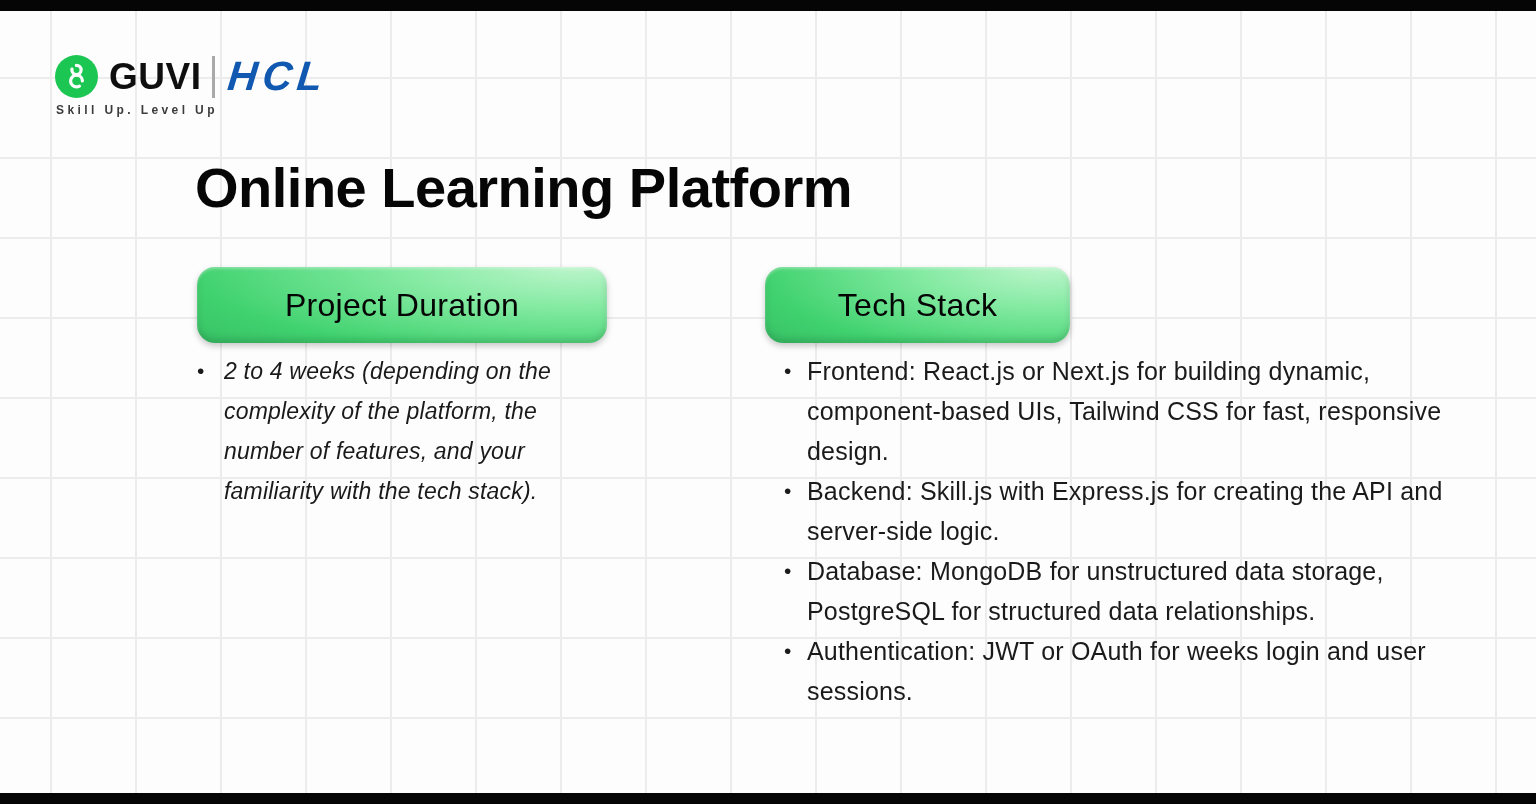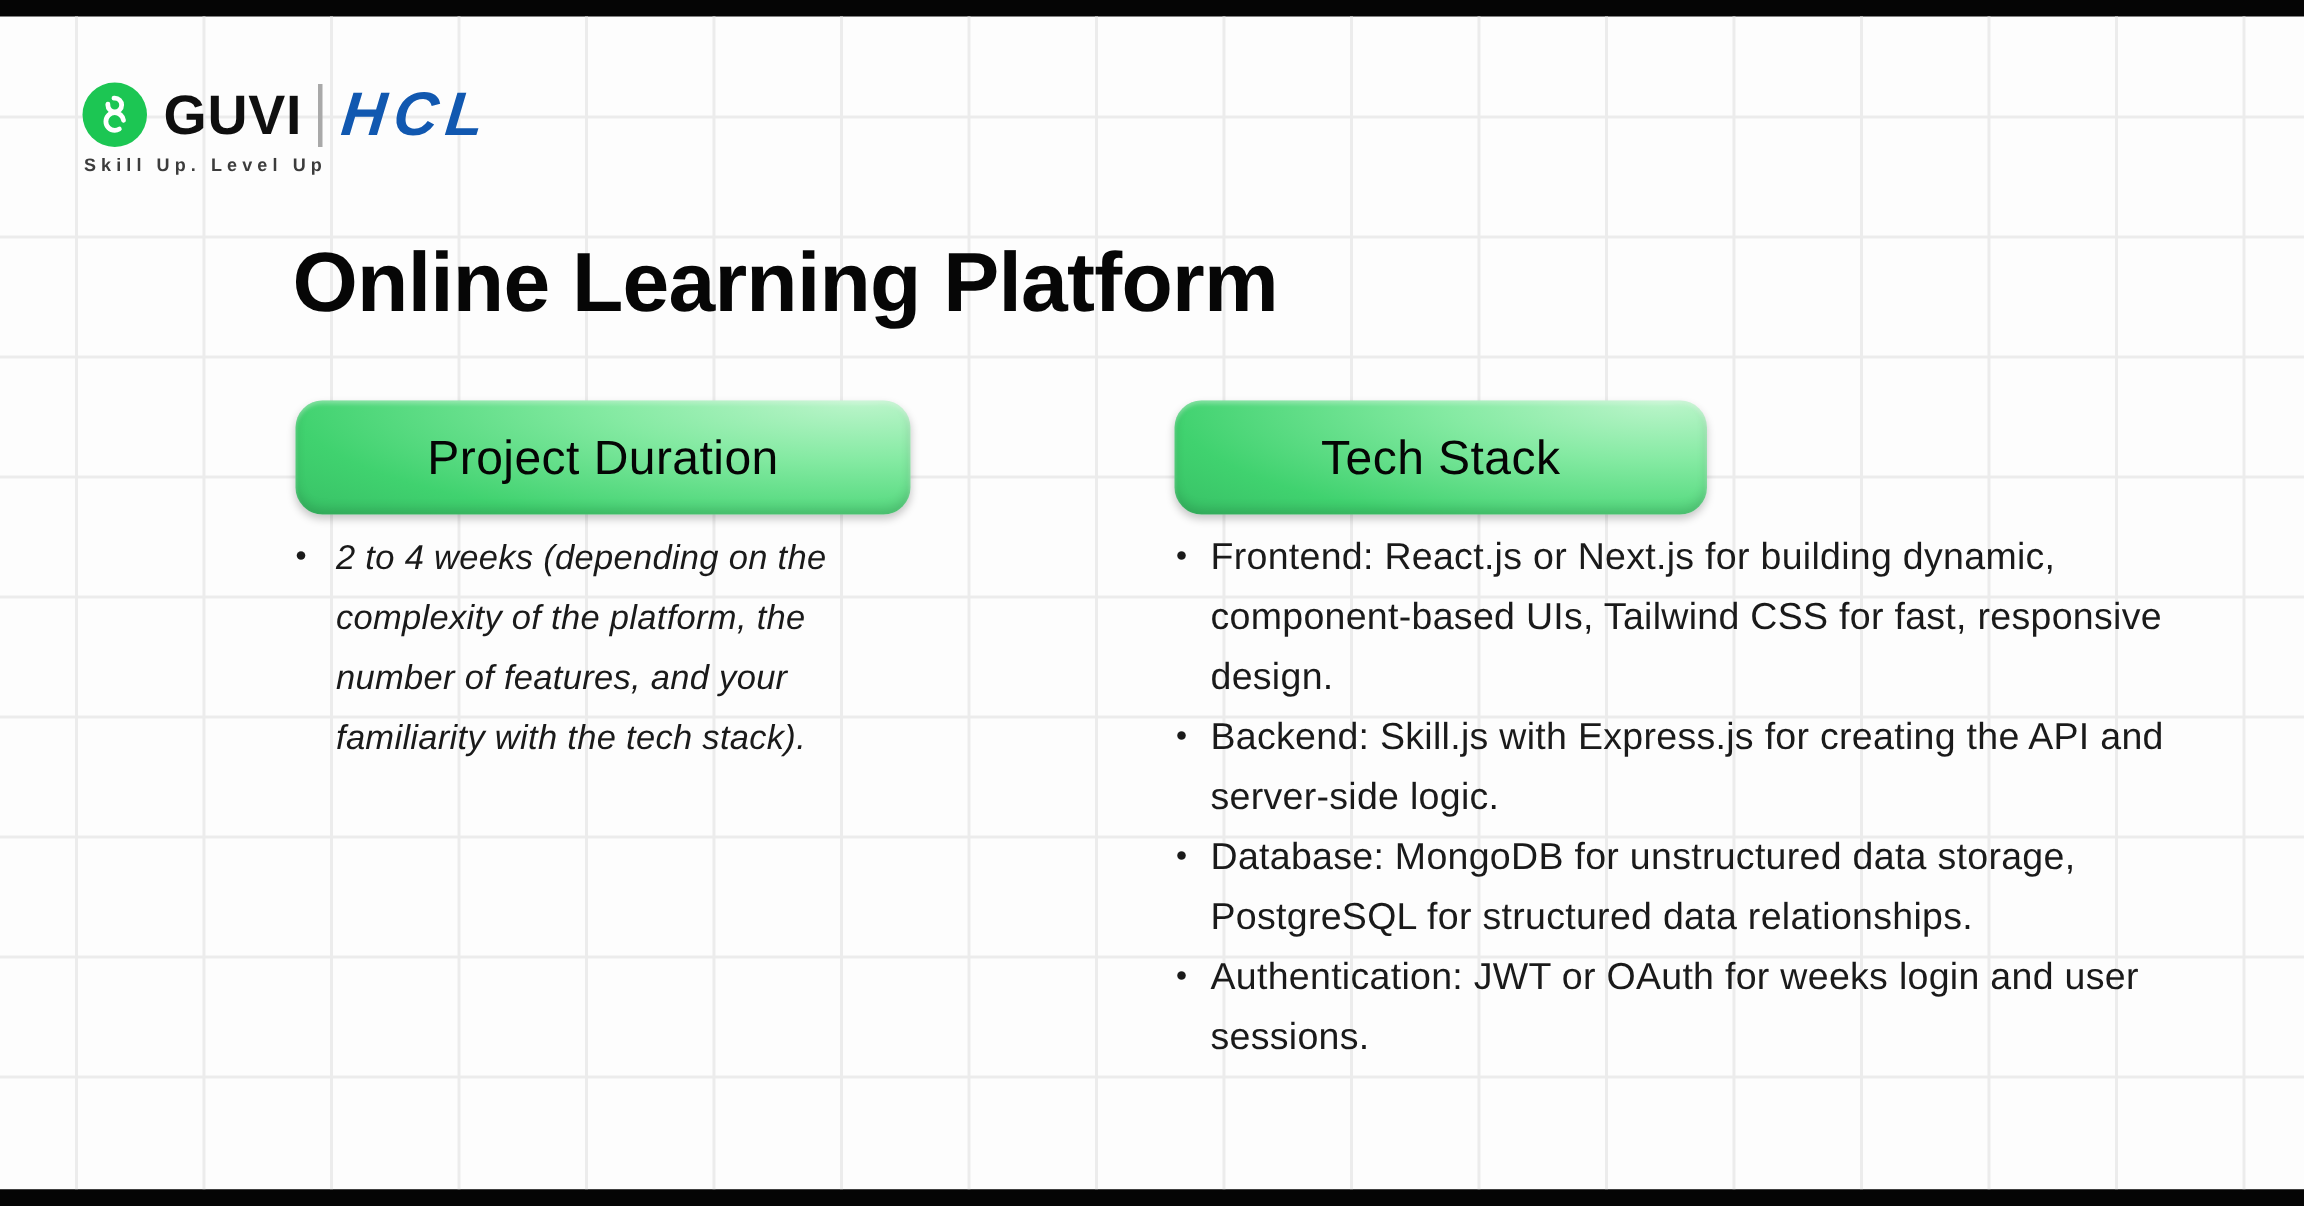--- a/index.html
+++ b/index.html
@@ -44,21 +44,21 @@
   }
 
   .pill {
     position:absolute; top:243px; z-index:2; border-radius:18px;
     display:flex; align-items:center; justify-content:center;
     background:radial-gradient(150% 190% at 92% 0%, #bcf5cb 0%, #84eaa2 28%, #40d26f 62%, #2fae5b 100%);
     box-shadow:0 3px 6px rgba(0,0,0,0.22), inset 0 2px 3px rgba(255,255,255,0.35), inset 0 -4px 7px rgba(0,0,0,0.14);
     font-size:32px; font-weight:normal; color:#050505; letter-spacing:0.3px;margin-top:24px;
   }
   .pill-duration { left:197px; width:410px; height:76px; }
-  .pill-tech { left:783px; width:355px; height:76px; }
+  .pill-tech { left:765px; width:305px; height:76px; }
 
   .bullet-list { position:absolute; top:351px; z-index:2; list-style:none; }
   .bullet-list li { display:flex; align-items:flex-start; }
   .bullet-list .dot {
     width:23px; flex:0 0 23px; font-size:21px; line-height:40px; color:#1a1a1a; text-align:left;
   }
   .bullet-list .item-text {
     font-size:23px; line-height:40px; color:#1a1a1a; letter-spacing:0.2px;
   }
   .list-duration { left:197px; }

